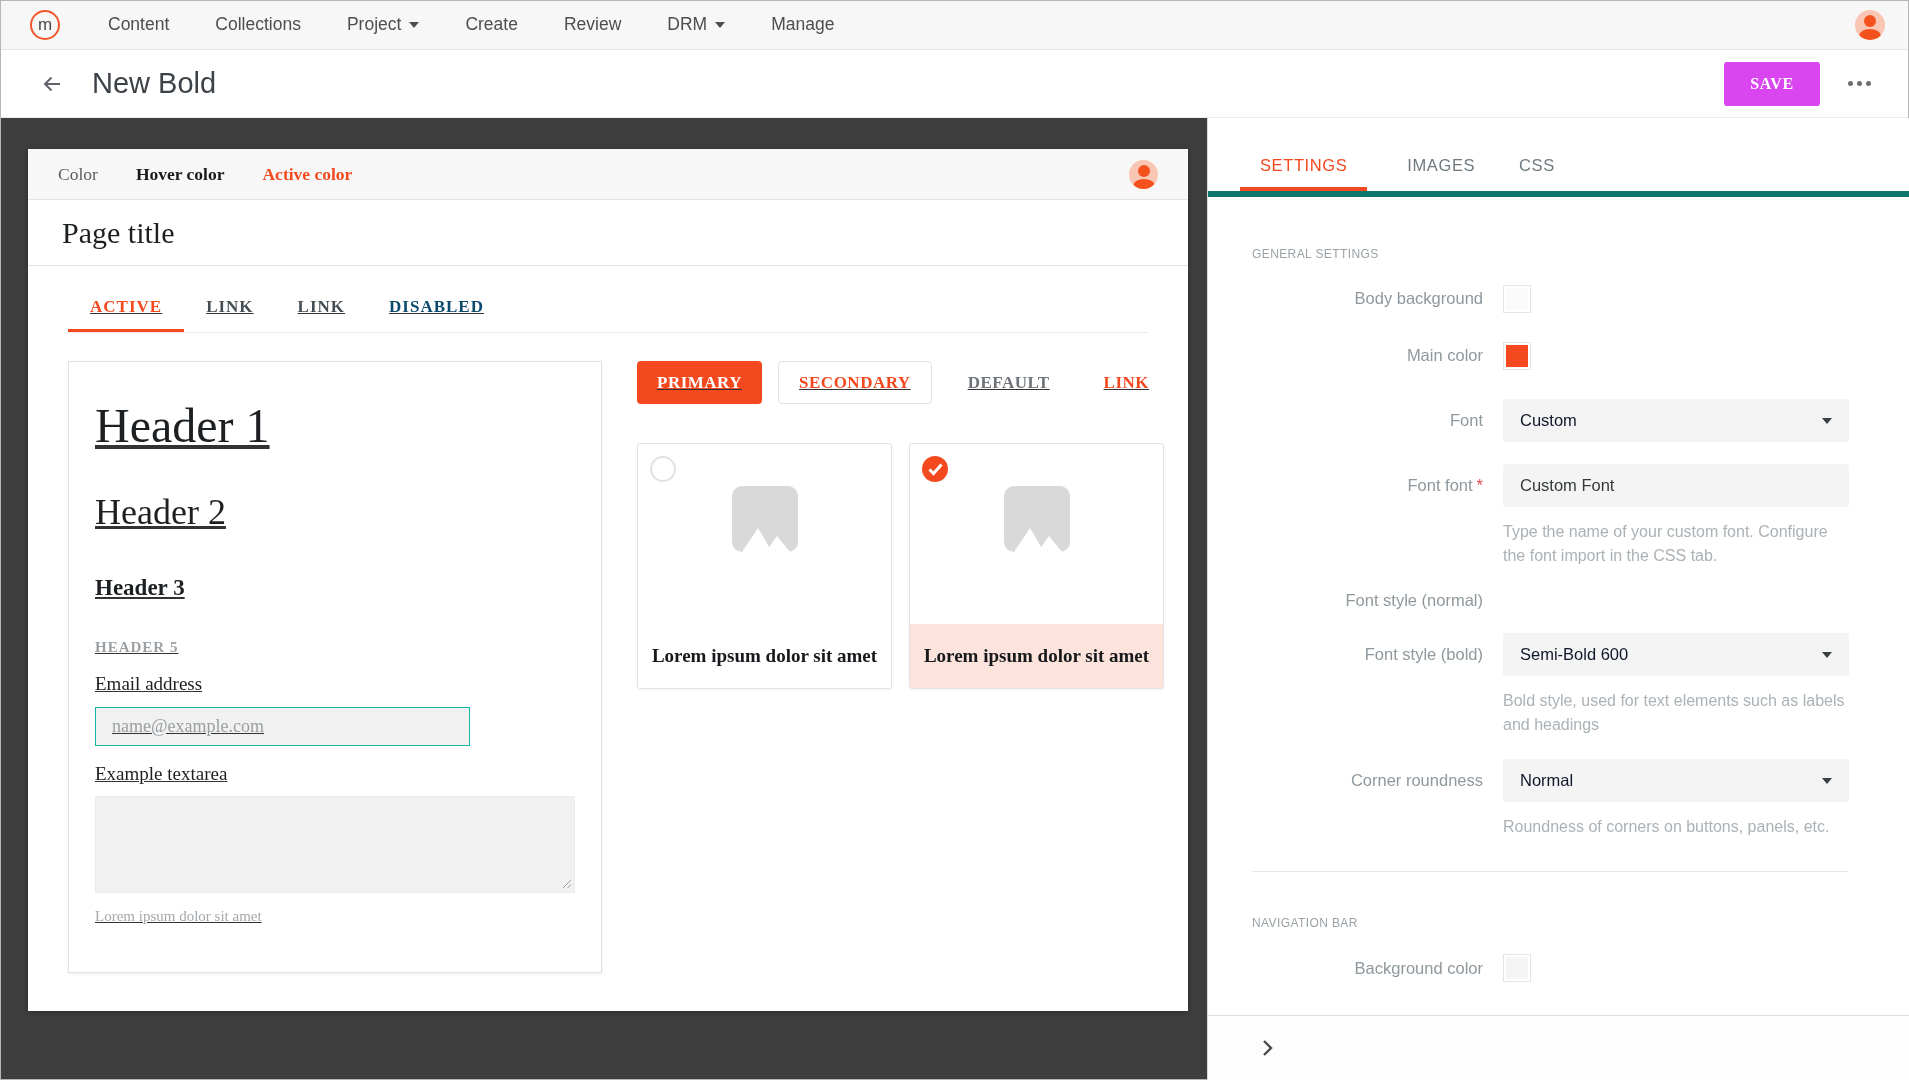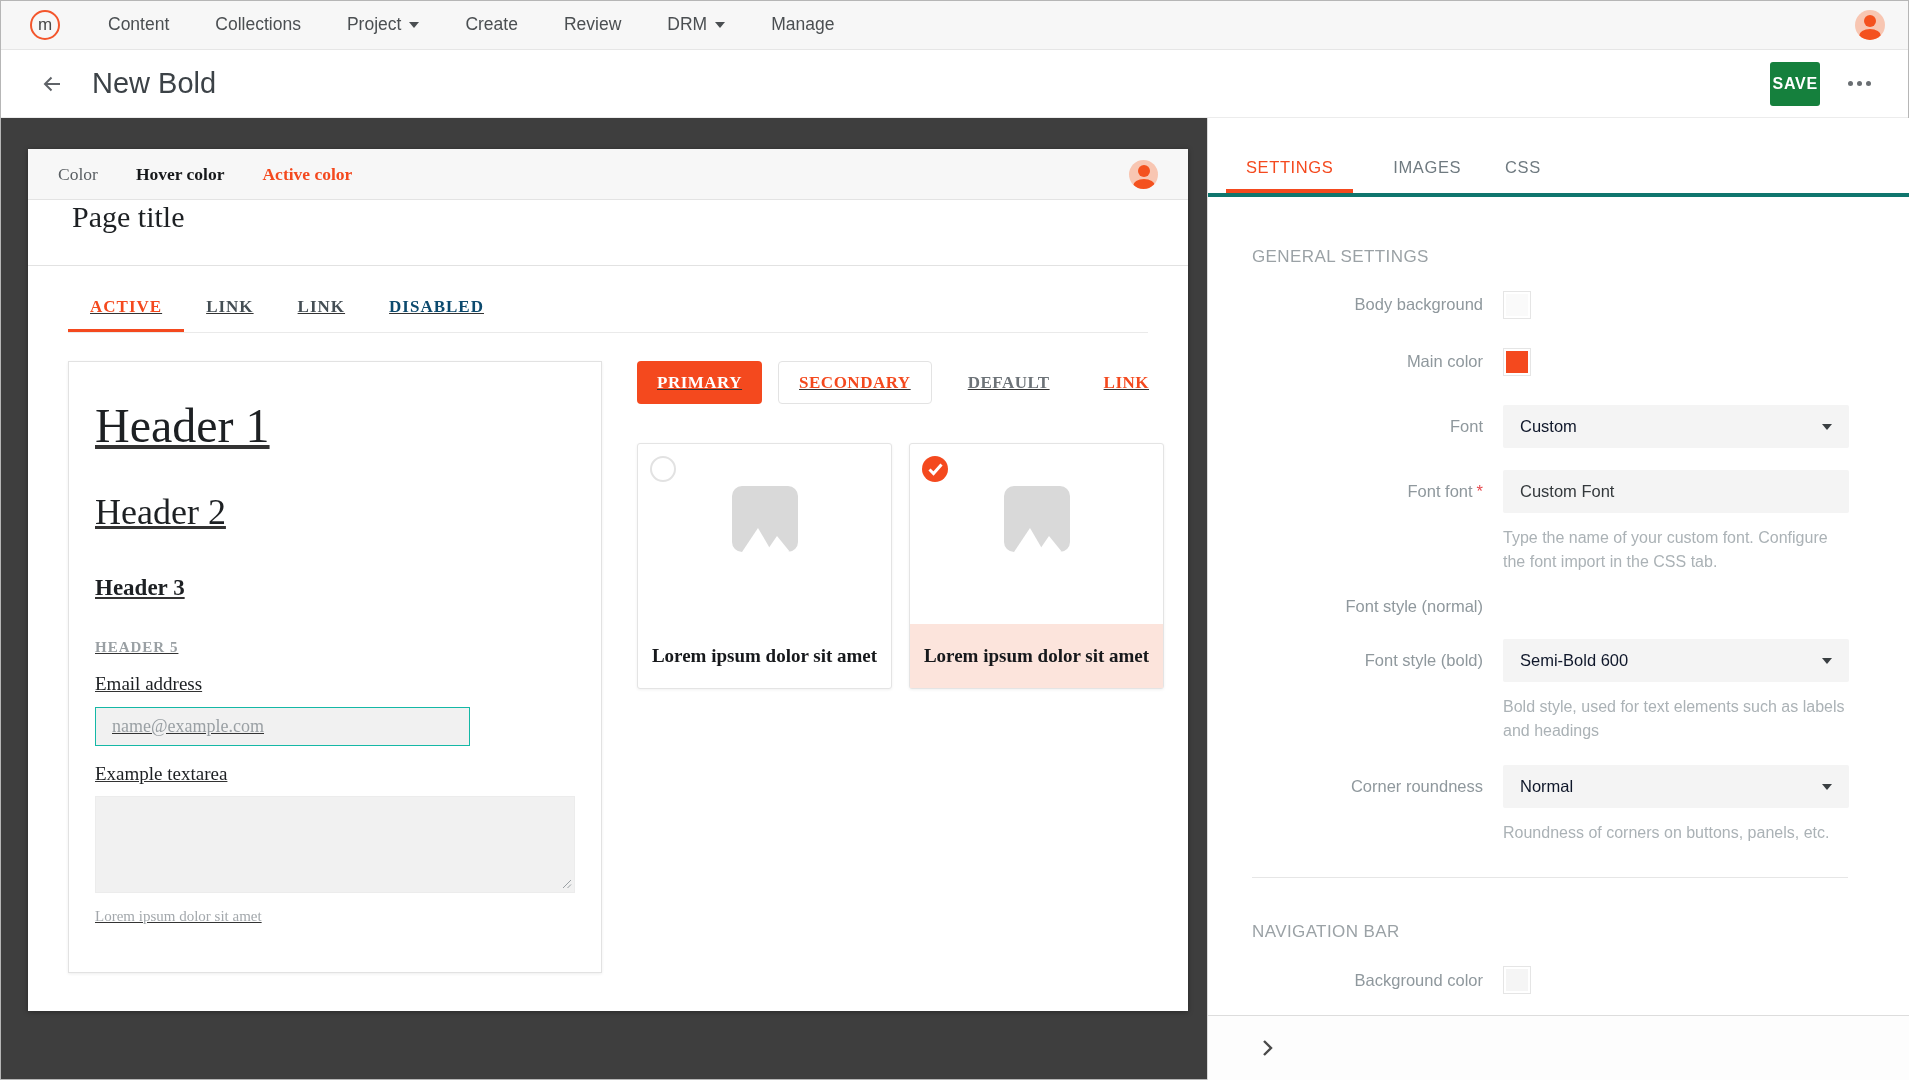--- a/index.html
+++ b/index.html
@@ -16,37 +16,37 @@
   .avatar { width:30px; height:30px; border-radius:50%; background:#f8c6b2; position:relative; overflow:hidden; flex:0 0 auto; cursor:pointer; }
   .avatar i { position:absolute; background:#f4511e; border-radius:50%; }
   .avatar .head { width:12px; height:12px; left:9px; top:5px; }
   .avatar .torso { width:22px; height:14px; left:4px; top:19px; }
   .topnav .avatar { margin-left:auto; }
 
   
   .pagehead { height:68px; background:#fff; border-bottom:1px solid #ececec; display:flex; align-items:center; padding:0 24px; flex:0 0 auto; }
   .back-btn { width:36px; height:36px; display:flex; align-items:center; justify-content:center; margin-left:10px; cursor:pointer; }
   .page-title { font-size:29px; font-weight:400; color:#3c4247; margin-left:22px; }
-  .save-btn { margin-left:auto; background:#15803d; color:#fff; border:none; font-family:Liberation Sans, sans-serif; font-weight:bold; font-size:16px; letter-spacing:.8px; padding:13px 2px; border-radius:3px; cursor:pointer; }
+  .save-btn { margin-left:auto; background:#d946ef; color:#fff; border:none; font-family:Liberation Serif, serif; font-weight:bold; font-size:16px; letter-spacing:.8px; padding:13px 26px; border-radius:3px; cursor:pointer; }
   .dots { display:flex; gap:4px; margin:0 12px 0 26px; cursor:pointer; padding:6px 2px; }
   .dots i { width:5px; height:5px; border-radius:50%; background:#696e72; }
 
   
   .workspace { flex:1; display:flex; min-height:0; background:#3e3e3e; }
   .canvas { flex:1; position:relative; }
   .preview { position:absolute; left:28px; top:31px; width:1160px; height:862px; background:#fff; box-shadow:0 1px 5px rgba(0,0,0,.35); }
 
   .pv-topbar { height:51px; background:#f7f7f7; border-bottom:1px solid #e3e3e3; display:flex; align-items:center; padding:0 30px; }
   .pv-state-tab { font-family:"Liberation Serif","DejaVu Serif",serif; font-size:17.5px; margin-right:38px; cursor:pointer; }
   .st-normal { color:#5a5f63; }
   .st-bold { color:#17191b; font-weight:bold; }
   .st-active { color:#f4491e; font-weight:bold; }
   .pv-topbar .avatar { margin-left:auto; width:29px; height:29px; }
 
-  .pv-titlebar { height:66px; border-bottom:1px solid #e2e2e2; display:flex; align-items:flex-start; padding-left:44px; }
+  .pv-titlebar { height:66px; border-bottom:1px solid #e2e2e2; display:flex; align-items:center; padding-left:34px; }
   .pv-page-title { font-family:"Liberation Serif","DejaVu Serif",serif; font-size:30px; color:#1d2023; }
 
   .pv-content { padding:0 40px;text-decoration:underline; }
   .pv-tabs { display:flex; border-bottom:1px solid #eaeaea; margin-top:20px; }
   .pv-tab { font-family:"Liberation Serif","DejaVu Serif",serif; font-weight:bold; font-size:17px; letter-spacing:1px; padding:11px 22px 12px; border-bottom:3px solid transparent; cursor:pointer; }
   .t-active { color:#f4491e; border-bottom-color:#f4491e; }
   .t-normal { color:#444e54; }
   .t-disabled { color:#0c4a6e; cursor:default; }
 
   .pv-cols { display:flex; margin-top:28px; }
@@ -76,25 +76,25 @@
   .sel-card { width:255px; height:246px; background:#fff; border:1px solid #e4e4e4; border-radius:3px; position:relative; box-shadow:0 1px 3px rgba(0,0,0,.06); cursor:pointer; }
   .sel-indicator { position:absolute; left:12px; top:12px; width:26px; height:26px; border-radius:50%; }
   .ind-radio { border:2px solid #e2e2e2; background:#fff; }
   .ind-check { background:#f4491e; display:flex; align-items:center; justify-content:center; }
   .img-ph { width:66px; height:66px; background:#d9d9d9; border-radius:10px; margin:42px auto 0; display:flex; align-items:flex-end; justify-content:center; overflow:hidden; }
   .sel-caption { position:absolute; left:0; right:0; bottom:0; height:64px; display:flex; align-items:center; justify-content:center; font-family:"Liberation Serif","DejaVu Serif",serif; font-weight:bold; font-size:19px; color:#17191c; }
   .caption-selected { background:#fce4dc; }
 
   
   .settings { width:702px; flex:0 0 auto; background:#fff; border-left:1px solid #d9d9d9; position:relative; display:flex; flex-direction:column; }
-  .set-tabs { display:flex; align-items:flex-end; height:79px; padding-left:18px; border-bottom:4px solid #0f766e; flex:0 0 auto; }
+  .set-tabs { display:flex; align-items:flex-end; height:79px; padding-left:32px; border-bottom:6px solid #0f766e; flex:0 0 auto; }
   .set-tab { font-size:16.5px; letter-spacing:.6px; color:#6f7a80; padding:0 2px 16px; margin-right:40px; cursor:pointer; }
   .set-tab.active { color:#f4491e; border-bottom:4px solid #f4491e; padding:0 20px 12px; margin-right:38px; }
   .set-body { flex:1; overflow:hidden; padding:50px 0 0 44px; }
-  .sec-label { font-size:17px; color:#9ba2a6; letter-spacing:.4px; margin-bottom:24px; }
+  .sec-label { font-size:12px; color:#9ba2a6; letter-spacing:.4px; margin-bottom:24px; }
   .srow { display:flex; align-items:center; margin-bottom:22px; }
   .srow.swatch-row { margin-bottom:29px; }
   .srow-label { width:231px; flex:0 0 auto; text-align:right; color:#8f989d; font-size:16.5px; margin-right:20px; line-height:1.3; }
   .req { color:#e5484d; margin-left:4px; }
   .srow-ctrl { width:346px; }
   .swatch { width:28px; height:28px; border:1px solid #e5e5e5; background:#fff; padding:2px; cursor:pointer; }
   .swatch-inner { width:100%; height:100%; }
   .dd { height:43px; background:#f4f4f4; border-radius:2px; display:flex; align-items:center; justify-content:space-between; padding:0 17px; font-size:16.5px; color:#0f172a; cursor:pointer; }
   .dd-caret { width:0; height:0; border-left:5px solid transparent; border-right:5px solid transparent; border-top:6px solid #3a3f42; }
   .tin { display:block; width:346px; height:43px; background:#f4f4f4; border:none; border-radius:2px; padding:0 17px; font-family:inherit; font-size:16.5px; color:#34393c; }

